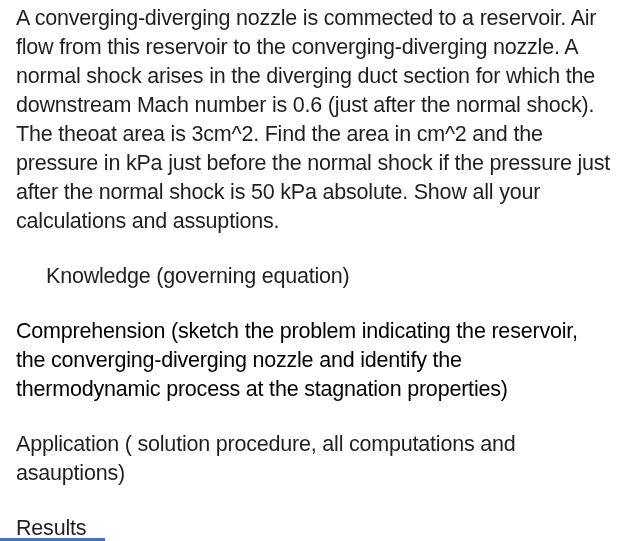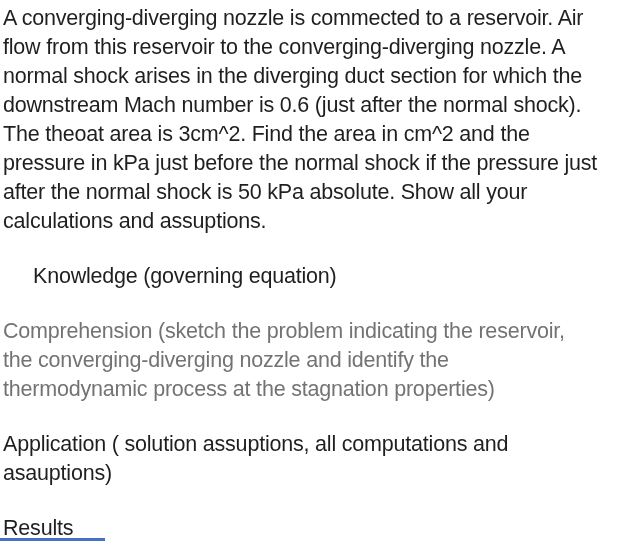--- a/index.html
+++ b/index.html
@@ -10,21 +10,21 @@
     width: 617px;
     height: 541px;
     overflow: hidden;
     background: #ffffff;
     font-family: "Liberation Sans", sans-serif;
   }
   .page {
     position: relative;
     width: 529px;
     height: 541px;
-    padding: 4px 0 0 3px;
+    padding: 4px 0 0 16px;
     box-sizing: border-box;
   }
   p.doc-par {
     margin: 0 0 26px 0;
     font-size: 21.5px;
     line-height: 29px;
     letter-spacing: -0.2px;
     font-weight: 400;
     color: #1f1f1f;
     white-space: pre;      
@@ -47,24 +47,24 @@
 flow from this reservoir to the converging-diverging nozzle. A
 normal shock arises in the diverging duct section for which the
 downstream Mach number is 0.6 (just after the normal shock).
 The theoat area is 3cm^2. Find the area in cm^2 and the
 pressure in kPa just before the normal shock if the pressure just
 after the normal shock is 50 kPa absolute. Show all your
 calculations and assuptions.</p>
 
   <p class="doc-par" style="color: rgb(31, 31, 31); margin-left: 30px;">Knowledge (governing equation)</p>
 
-  <p class="doc-par" style="color: #737373;">Comprehension (sketch the problem indicating the reservoir,
+  <p class="doc-par" style="color: #000000;">Comprehension (sketch the problem indicating the reservoir,
 the converging-diverging nozzle and identify the
 thermodynamic process at the stagnation properties)</p>
 
-  <p class="doc-par" style="color: rgb(31, 31, 31);">Application ( solution assuptions, all computations and
+  <p class="doc-par" style="color: rgb(31, 31, 31);">Application ( solution procedure, all computations and
 asauptions)</p>
 
   <p class="doc-par" style="color: rgb(31, 31, 31);">Results</p>
 
   <div class="bottom-line" style="background: rgb(68, 114, 196);"></div>
 
 </div>
 
 </body></html>

